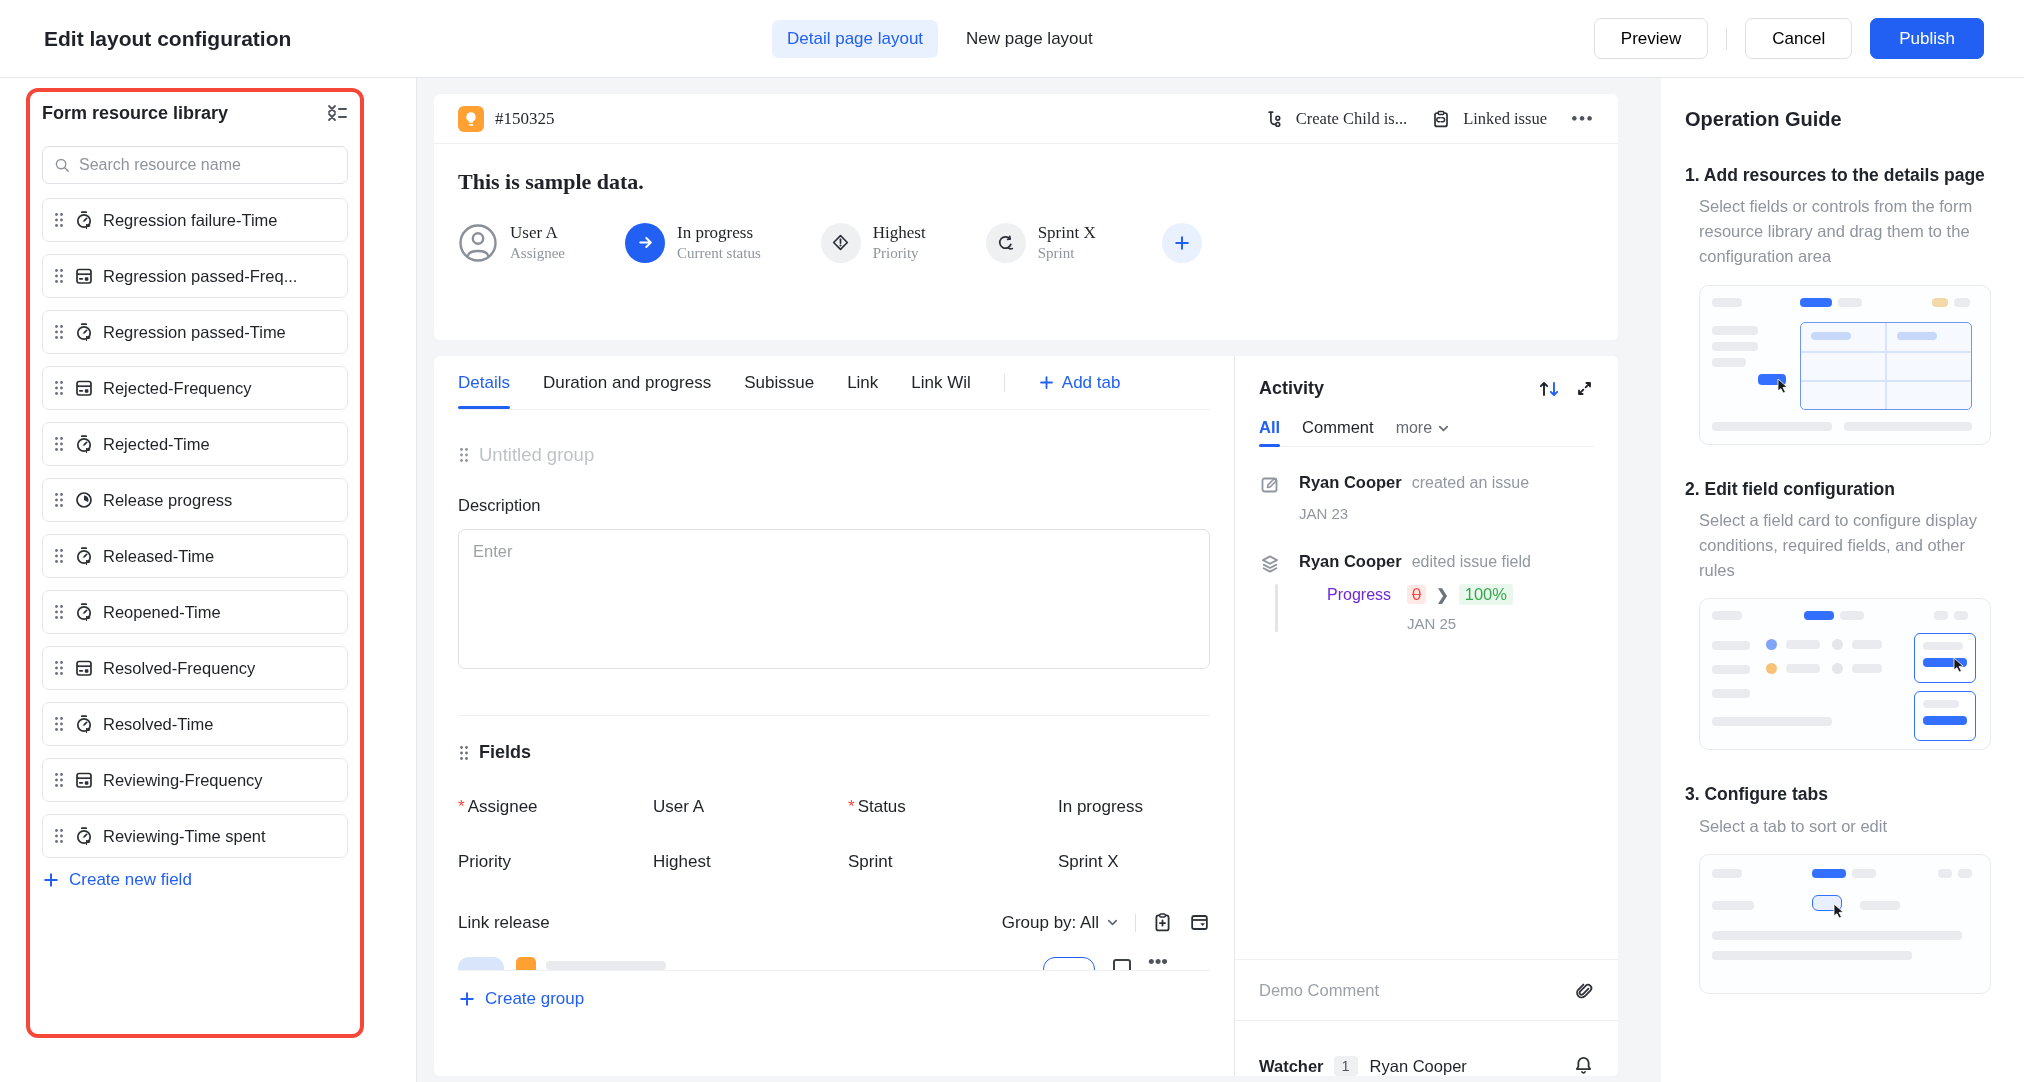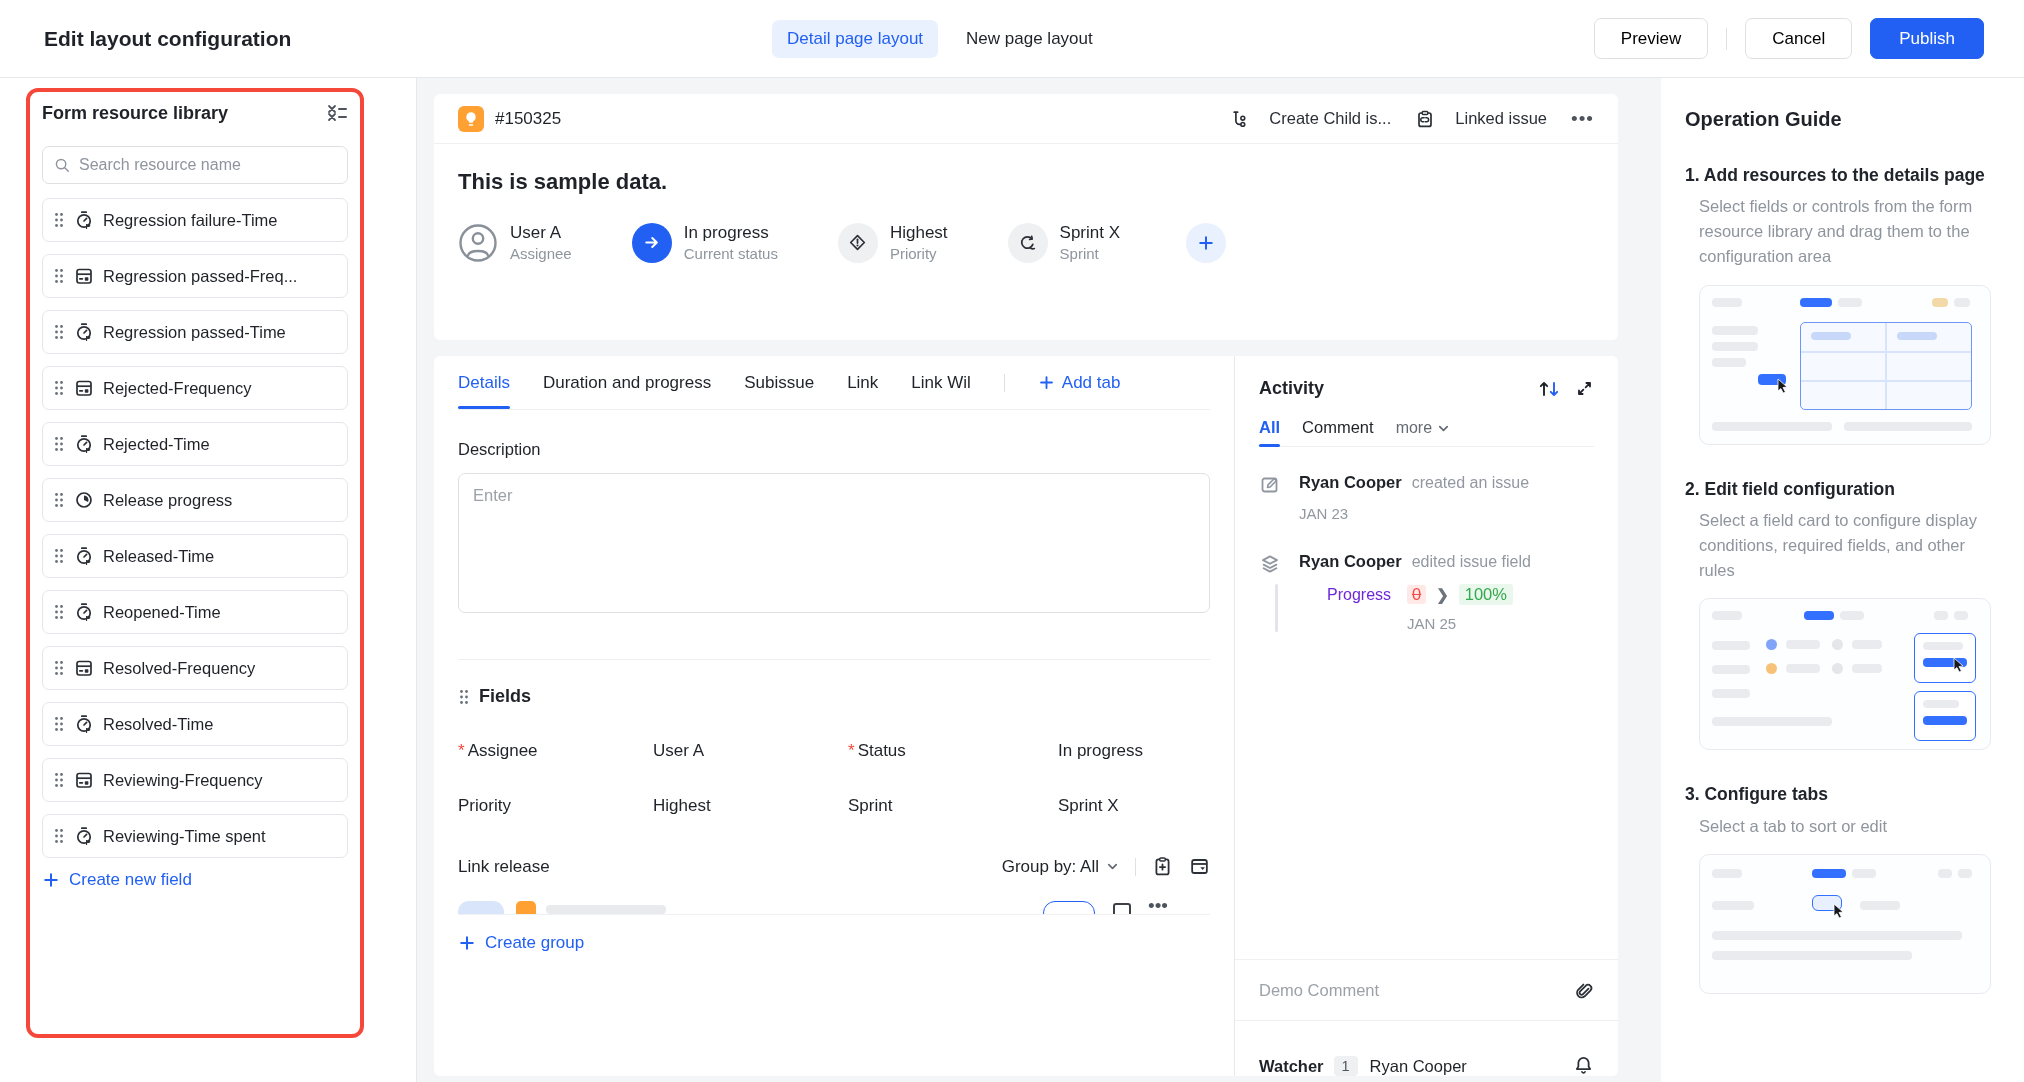--- a/index.html
+++ b/index.html
@@ -41,29 +41,29 @@
   .res-list { margin-top:14px; }
   .res-item { height:44px; border:1px solid #E5E6EB; border-radius:7px; background:#fff;
               display:flex; align-items:center; gap:9px; padding:0 10px; margin-bottom:12px; }
   .res-item .rlabel { font-size:16.5px; white-space:nowrap; overflow:hidden; text-overflow:ellipsis; }
   .drag { color:#6A7077; display:flex; flex:none; }
   .ric { color:#2B2F36; display:flex; flex:none; }
   .blue-link { display:flex; align-items:center; gap:9px; color:#2160F3; font-size:17px; margin-top:4px; }
 
   
   .card { position:absolute; background:#fff; border-radius:6px; }
-  .preview-card { left:17px; top:16px; width:1184px; height:246px; }
+  .preview-card { left:17px; top:16px; width:1184px; height:246px;font-family:Liberation Serif, serif; }
   .detail-card  { left:17px; top:278px; width:1184px; height:720px; display:flex; overflow:hidden; }
 
   .pv-head { height:50px; display:flex; align-items:center; padding:0 24px; border-bottom:1px solid #EFF0F2; }
   .bulb { width:26px; height:26px; background:#FFA033; border-radius:6px; display:flex;
           align-items:center; justify-content:center; margin-right:11px; }
   .issue-id { font-size:17px; font-weight:500; }
   .pv-actions { margin-left:auto; display:flex; align-items:center; gap:24px; color:#2B2F36; }
-  .pv-action { display:flex; align-items:center; gap:20px; font-size:16.5px; }
+  .pv-action { display:flex; align-items:center; gap:12px; font-size:16.5px; }
   .more-dots { font-size:19px; color:#4E545D; letter-spacing:1px; }
   .pv-title { margin:25px 24px 0; font-size:22px; font-weight:700; }
   .chips { margin:27px 24px 0; display:flex; align-items:center; gap:60px; }
   .chip { display:flex; align-items:center; gap:12px; }
   .chip .cicon { width:40px; height:40px; border-radius:50%; display:flex; align-items:center; justify-content:center; flex:none; }
   .cicon.gray { background:#EFF0F2; color:#2B2F36; }
   .cicon.blue { background:#2160F3; color:#fff; }
   .cicon.lightblue { background:#E9F1FF; color:#2160F3; }
   .cicon.avatar { background:#fff; color:#8A9099; }
   .chip .cval { font-size:17px; font-weight:500; line-height:1.3; }
@@ -579,20 +579,28 @@
           <span class="addtab">
             <span>
                 <svg width="17" height="17">
                   <use href="#i-plus"></use>
                 </svg>
               </span>
             <span>Add tab</span>
           </span>
         </div>
 
+        <div class="group-head">
+          <span class="drag" style="color:#8F959E">
+              <svg width="12" height="18">
+                <use href="#i-drag"></use>
+              </svg>
+            </span>
+          <span class="gtitle">Untitled group</span>
+        </div>
 
         <div class="field-label-sm">Description</div>
         <textarea class="desc-box" placeholder="Enter" style=""></textarea>
 
         <div class="sep"></div>
 
         <div class="fields-head">
           <span class="drag">
               <svg width="12" height="18">
                 <use href="#i-drag"></use>

